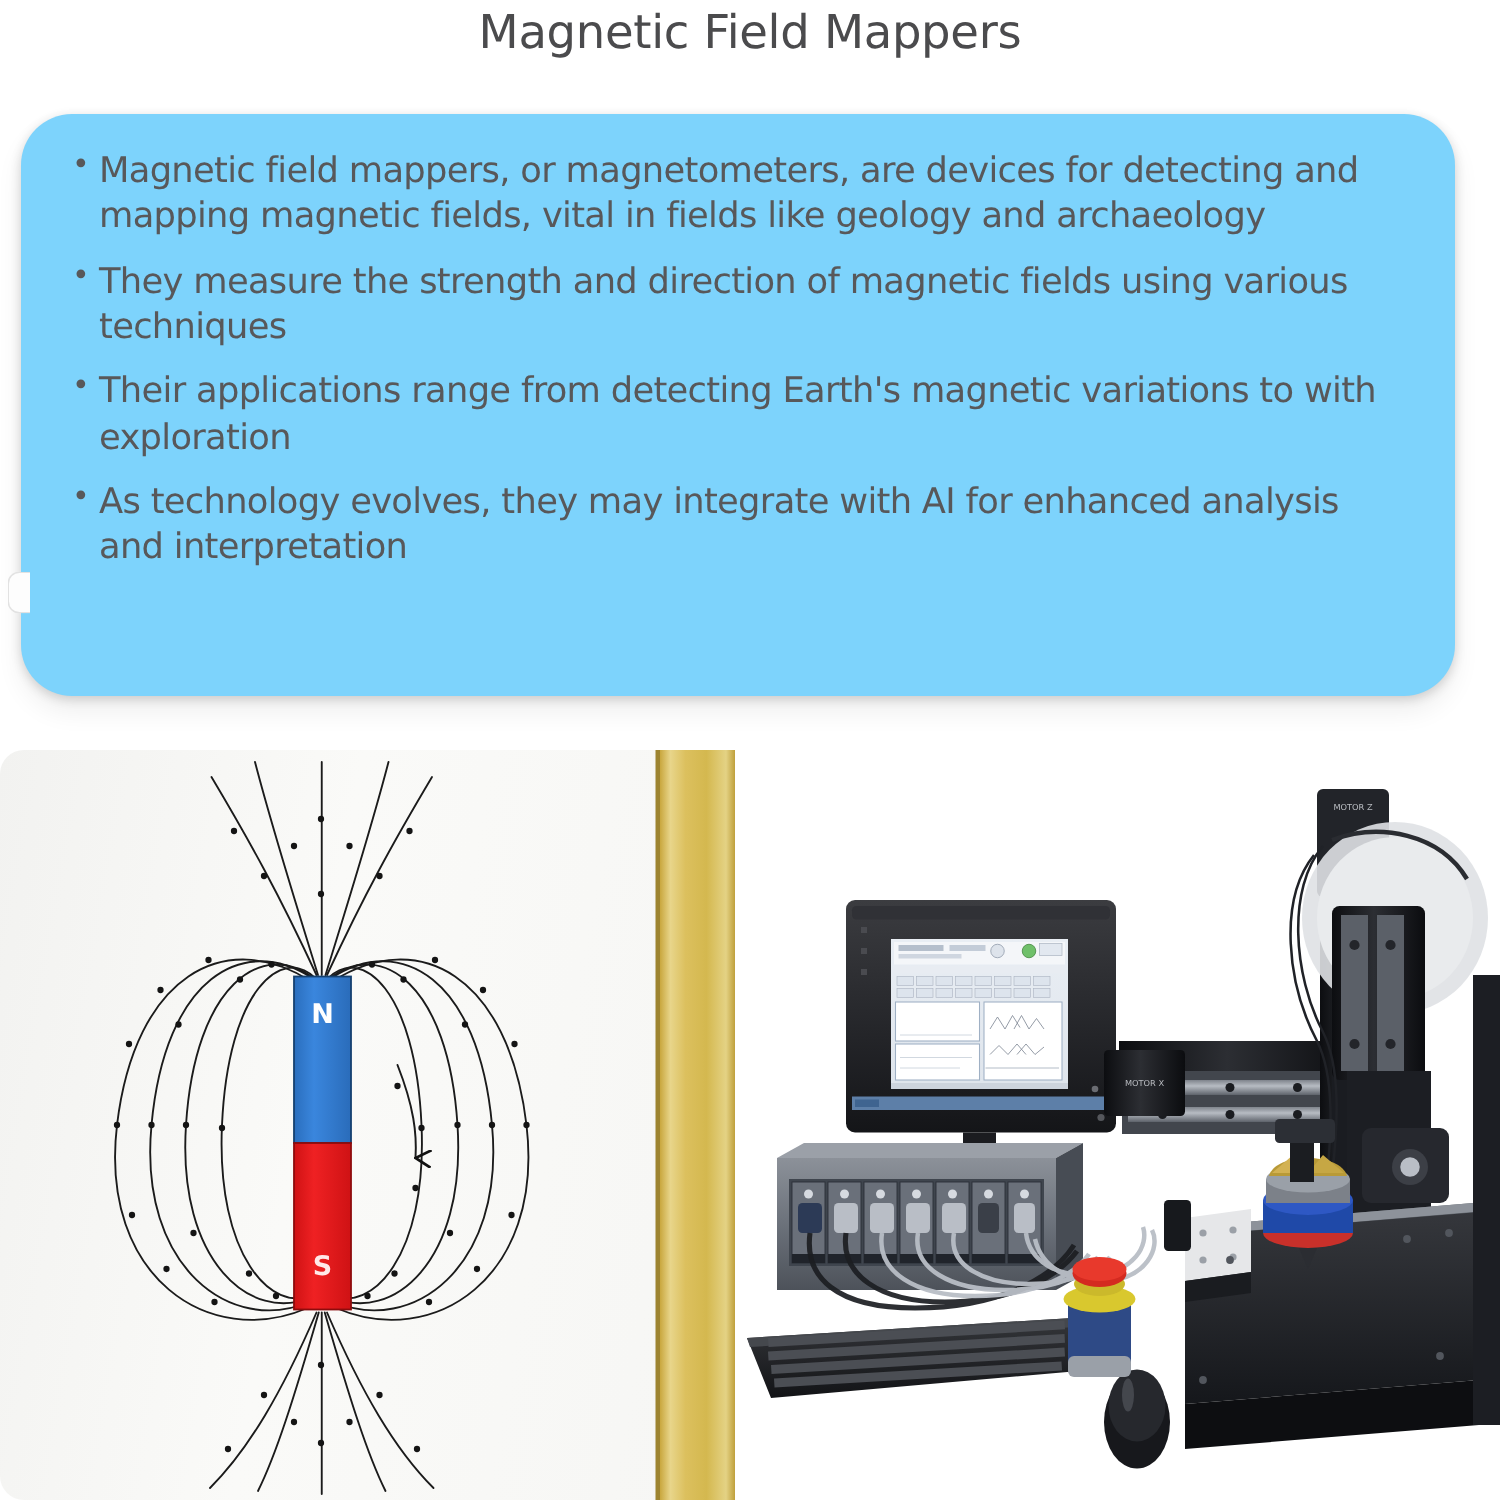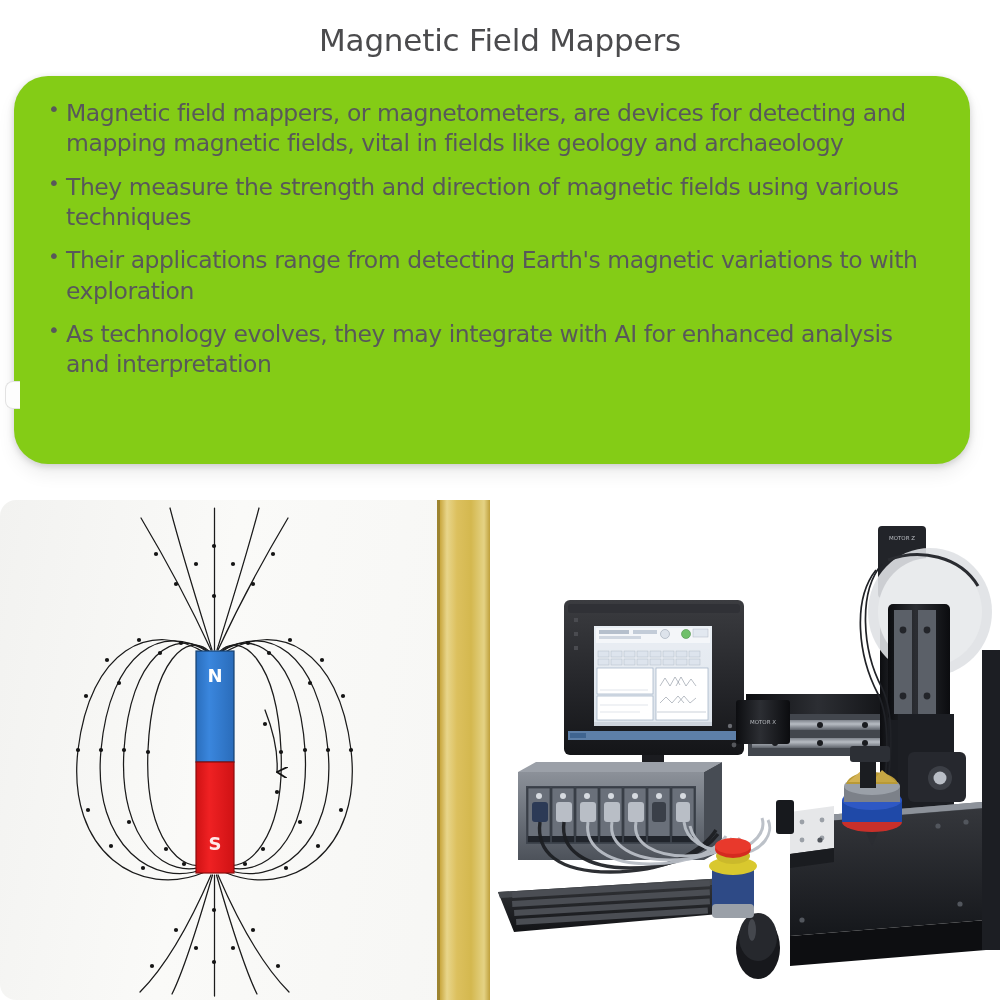--- a/index.html
+++ b/index.html
@@ -12,39 +12,39 @@
     width: 1000px;
     height: 1000px;
     font-family: "Liberation Sans", sans-serif;
     overflow: hidden;
     position: relative;
   }
 
   
   #page-title {
     position: absolute;
-    top: 22px;
+    top: 4px;
     left: 0;
     width: 1000px;
     text-align: center;
     font-size: 31px;
     font-weight: 400;
     letter-spacing: -0.2px;
     color: #4b4b4d;
     font-family: "DejaVu Sans", sans-serif;
   }
 
   
   #bullet-card {
     position: absolute;
     top: 76px;
     left: 14px;
     width: 956px;
     height: 388px;
-    background: #84cc16;
+    background: #7dd3fc;
     border-radius: 34px;
     box-shadow: 0 2px 7px rgba(0,0,0,0.16),
                 0 10px 18px rgba(0,0,0,0.07);
     box-sizing: border-box;
     padding: 22px 34px 10px 30px;
   }
   #bullet-card::after{
     content:"";
     position:absolute;
     left:-9px; top:305px;

